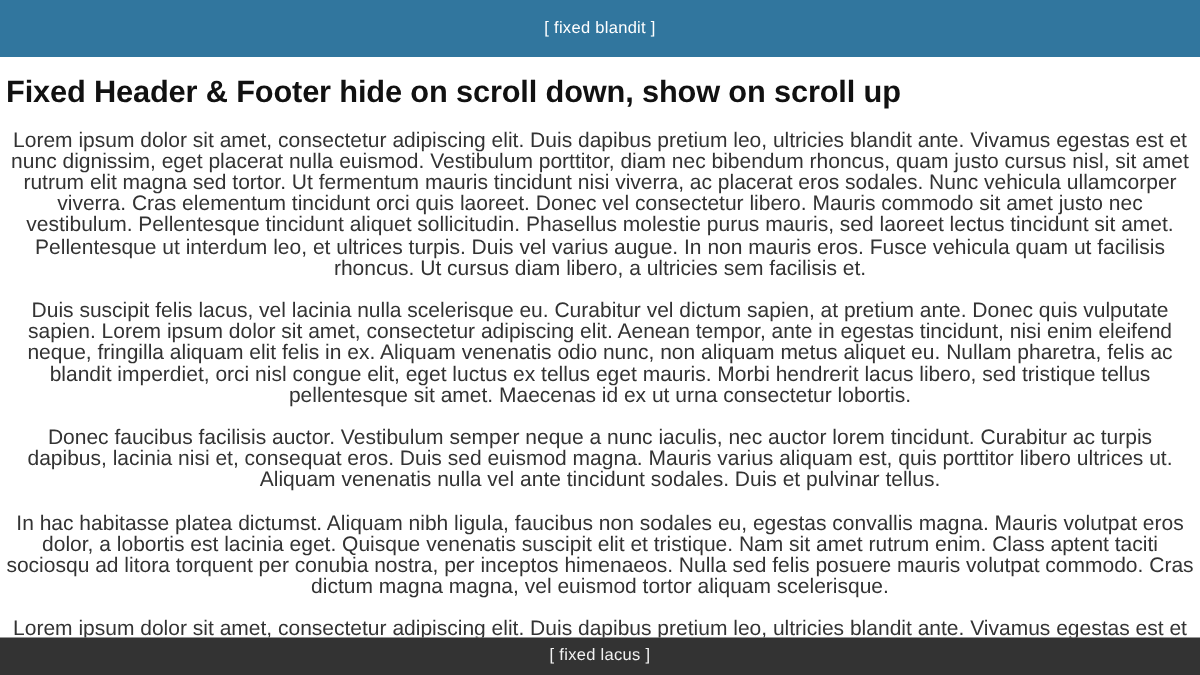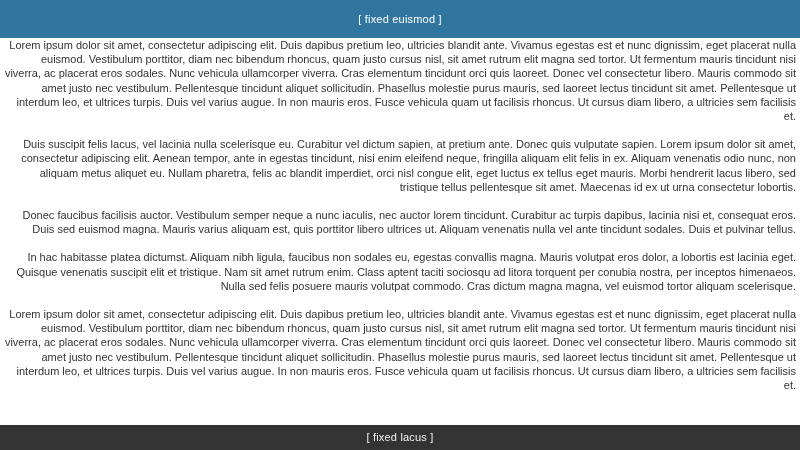--- a/index.html
+++ b/index.html
@@ -70,39 +70,40 @@
   #page-title {
     font-size: 20.5px;
     font-weight: bold;
     color: #111111;
     margin: 12px 0 12px 0;
     line-height: 1.15;
     letter-spacing: -0.1px;
   }
 
   .body-paragraph {
-    font-size: 11px;
+    font-size: 14px;
     line-height: 14.2px;
     color: #333333;
     margin: 0 0 14px 0;
-    text-align: right;
+    text-align: center;
   }
 
   .body-paragraph:last-child {
     margin-bottom: 0;
   }
 </style>
 </head>
 <body>
 
 <div id="fixed-header" style="background: rgb(49, 118, 158); color: rgb(255, 255, 255);">
-  <span>[ fixed euismod ]</span>
+  <span>[ fixed blandit ]</span>
 </div>
 
 <div id="content" style="background: rgb(255, 255, 255); color: rgb(51, 51, 51);">
+  <h1 id="page-title">Fixed Header &amp; Footer hide on scroll down, show on scroll up</h1>
   <div id="paragraph-list">
       <p class="body-paragraph">Lorem ipsum dolor sit amet, consectetur adipiscing elit. Duis dapibus pretium leo, ultricies blandit ante. Vivamus egestas est et nunc dignissim, eget placerat nulla euismod. Vestibulum porttitor, diam nec bibendum rhoncus, quam justo cursus nisl, sit amet rutrum elit magna sed tortor. Ut fermentum mauris tincidunt nisi viverra, ac placerat eros sodales. Nunc vehicula ullamcorper viverra. Cras elementum tincidunt orci quis laoreet. Donec vel consectetur libero. Mauris commodo sit amet justo nec vestibulum. Pellentesque tincidunt aliquet sollicitudin. Phasellus molestie purus mauris, sed laoreet lectus tincidunt sit amet. Pellentesque ut interdum leo, et ultrices turpis. Duis vel varius augue. In non mauris eros. Fusce vehicula quam ut facilisis rhoncus. Ut cursus diam libero, a ultricies sem facilisis et.</p>
       <p class="body-paragraph">Duis suscipit felis lacus, vel lacinia nulla scelerisque eu. Curabitur vel dictum sapien, at pretium ante. Donec quis vulputate sapien. Lorem ipsum dolor sit amet, consectetur adipiscing elit. Aenean tempor, ante in egestas tincidunt, nisi enim eleifend neque, fringilla aliquam elit felis in ex. Aliquam venenatis odio nunc, non aliquam metus aliquet eu. Nullam pharetra, felis ac blandit imperdiet, orci nisl congue elit, eget luctus ex tellus eget mauris. Morbi hendrerit lacus libero, sed tristique tellus pellentesque sit amet. Maecenas id ex ut urna consectetur lobortis.</p>
       <p class="body-paragraph">Donec faucibus facilisis auctor. Vestibulum semper neque a nunc iaculis, nec auctor lorem tincidunt. Curabitur ac turpis dapibus, lacinia nisi et, consequat eros. Duis sed euismod magna. Mauris varius aliquam est, quis porttitor libero ultrices ut. Aliquam venenatis nulla vel ante tincidunt sodales. Duis et pulvinar tellus.</p>
       <p class="body-paragraph">In hac habitasse platea dictumst. Aliquam nibh ligula, faucibus non sodales eu, egestas convallis magna. Mauris volutpat eros dolor, a lobortis est lacinia eget. Quisque venenatis suscipit elit et tristique. Nam sit amet rutrum enim. Class aptent taciti sociosqu ad litora torquent per conubia nostra, per inceptos himenaeos. Nulla sed felis posuere mauris volutpat commodo. Cras dictum magna magna, vel euismod tortor aliquam scelerisque.</p>
       <p class="body-paragraph">Lorem ipsum dolor sit amet, consectetur adipiscing elit. Duis dapibus pretium leo, ultricies blandit ante. Vivamus egestas est et nunc dignissim, eget placerat nulla euismod. Vestibulum porttitor, diam nec bibendum rhoncus, quam justo cursus nisl, sit amet rutrum elit magna sed tortor. Ut fermentum mauris tincidunt nisi viverra, ac placerat eros sodales. Nunc vehicula ullamcorper viverra. Cras elementum tincidunt orci quis laoreet. Donec vel consectetur libero. Mauris commodo sit amet justo nec vestibulum. Pellentesque tincidunt aliquet sollicitudin. Phasellus molestie purus mauris, sed laoreet lectus tincidunt sit amet. Pellentesque ut interdum leo, et ultrices turpis. Duis vel varius augue. In non mauris eros. Fusce vehicula quam ut facilisis rhoncus. Ut cursus diam libero, a ultricies sem facilisis et.</p>
     </div>
 </div>
 
 <div id="fixed-footer" style="background: rgb(51, 51, 51); color: rgb(242, 242, 242);">

